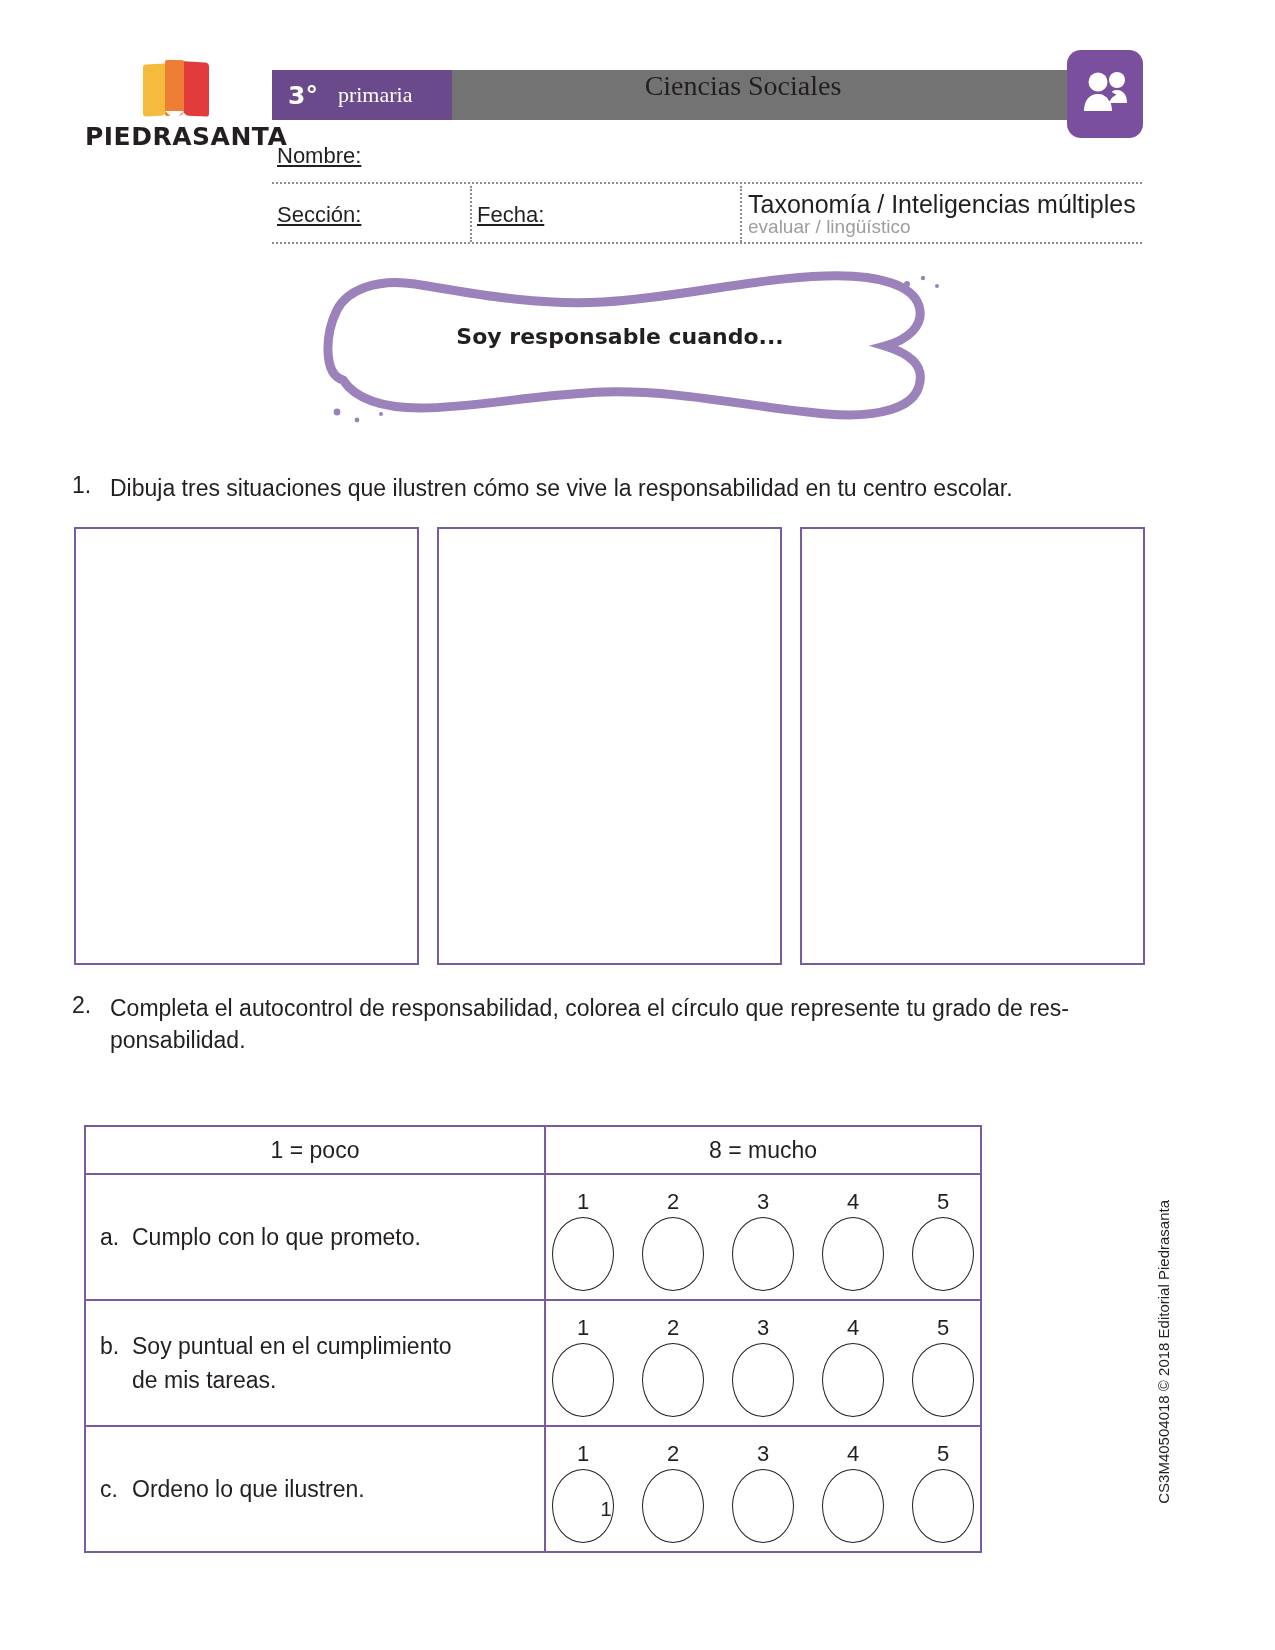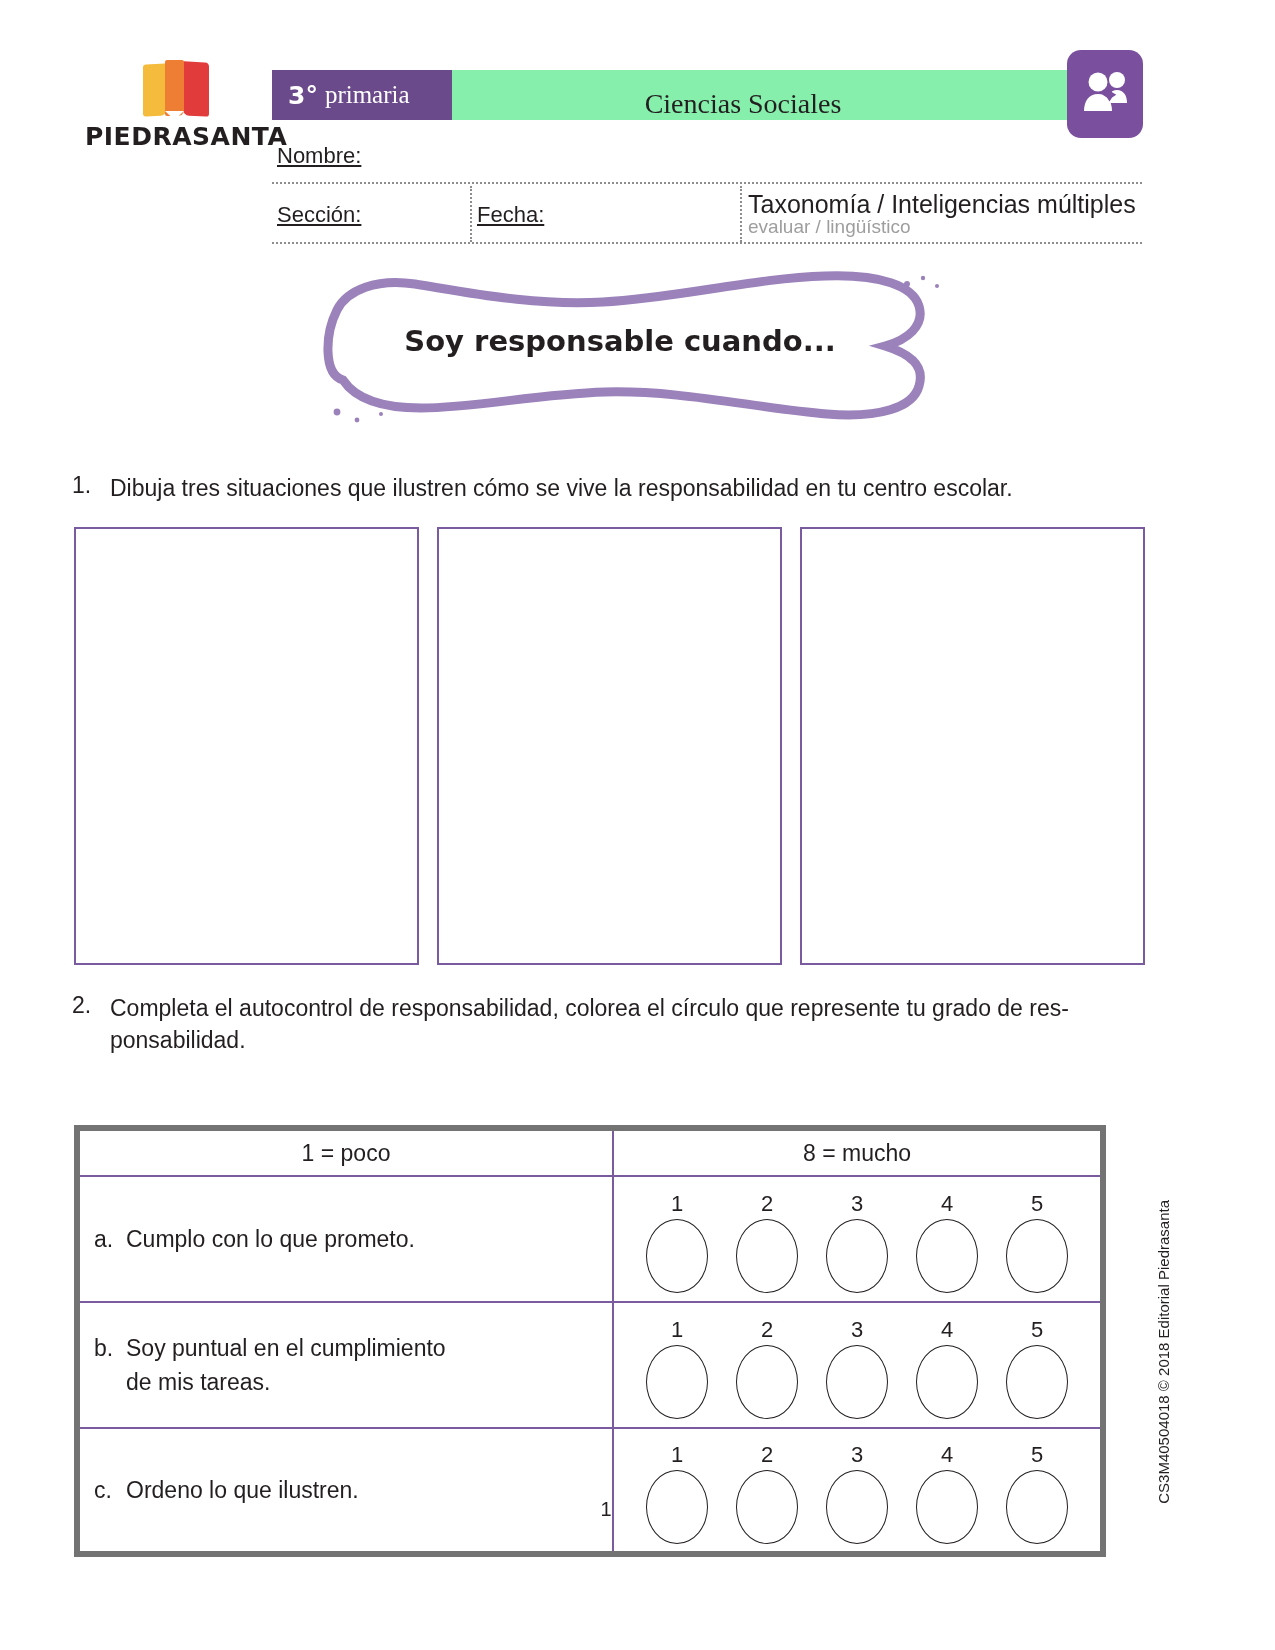--- a/index.html
+++ b/index.html
@@ -95,32 +95,32 @@
     box-sizing: border-box;
     color: #ffffff;
   }
   #grade-num {
     font-family: "DejaVu Sans", sans-serif;
     font-weight: bold;
     font-size: 25px;
   }
   #grade-word {
     font-family: "Liberation Serif", serif;
-    font-size: 25px;
-    margin-left: 7px;
+    font-size: 22px;
+    margin-left: 20px;
   }
   #band-subject {
     position: absolute;
     left: 452px;
     top: 70px;
     width: 648px;
     height: 50px;
-    background: #86efac;
-    display: flex;
-    align-items: flex-end;
+    background: #737373;
+    display: flex;
+    align-items: flex-start;
     justify-content: center;
     box-sizing: border-box;
     padding-right: 66px;
   }
   #subject-text {
     font-family: "Liberation Serif", serif;
     font-size: 28px;
     color: #231f20;
   }
   #badge {
@@ -176,21 +176,21 @@
     height: 165px;
   }
   #title-text {
     position: absolute;
     left: 0;
     top: 62px;
     width: 670px;
     text-align: center;
     font-family: "DejaVu Sans", sans-serif;
     font-weight: bold;
-    font-size: 29px;
+    font-size: 22px;
     color: #231f20;
   }
 
   
   .instr {
     position: absolute;
     font-size: 23px;
     line-height: 32px;
     color: #231f20;
   }
@@ -204,24 +204,24 @@
   .draw-box {
     position: absolute;
     border: 2px solid #7a5ba0;
     background: #ffffff;
     box-sizing: border-box;
   }
 
   
   #auto-table {
     position: absolute;
-    left: 74px;
+    left: 84px;
     top: 1125px;
-    width: 1032px;
-    border: 6px solid #737373;
+    width: 898px;
+    border: 2px solid #737373;
     box-sizing: border-box;
     border-collapse: collapse;
   }
   #auto-table td {
     border: 2px solid #7a5ba0;
     box-sizing: border-box;
     vertical-align: middle;
   }
   .th-cell {
     text-align: center;

